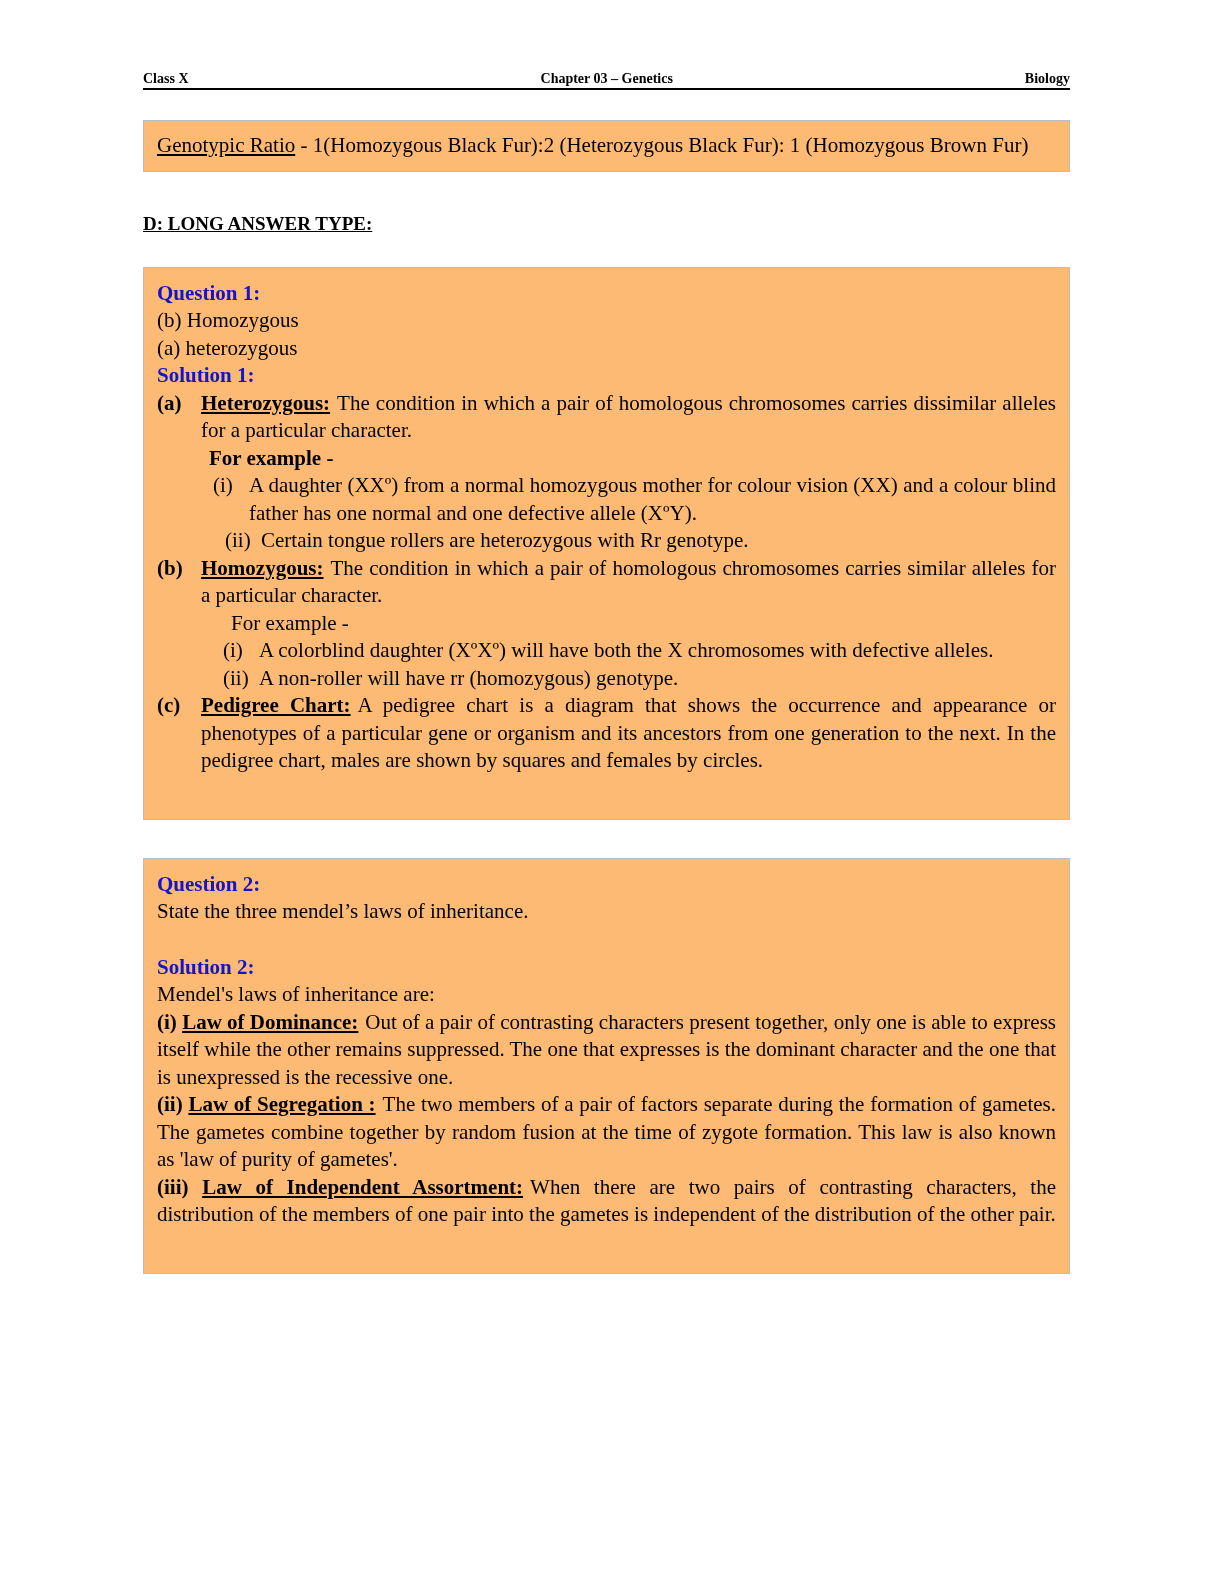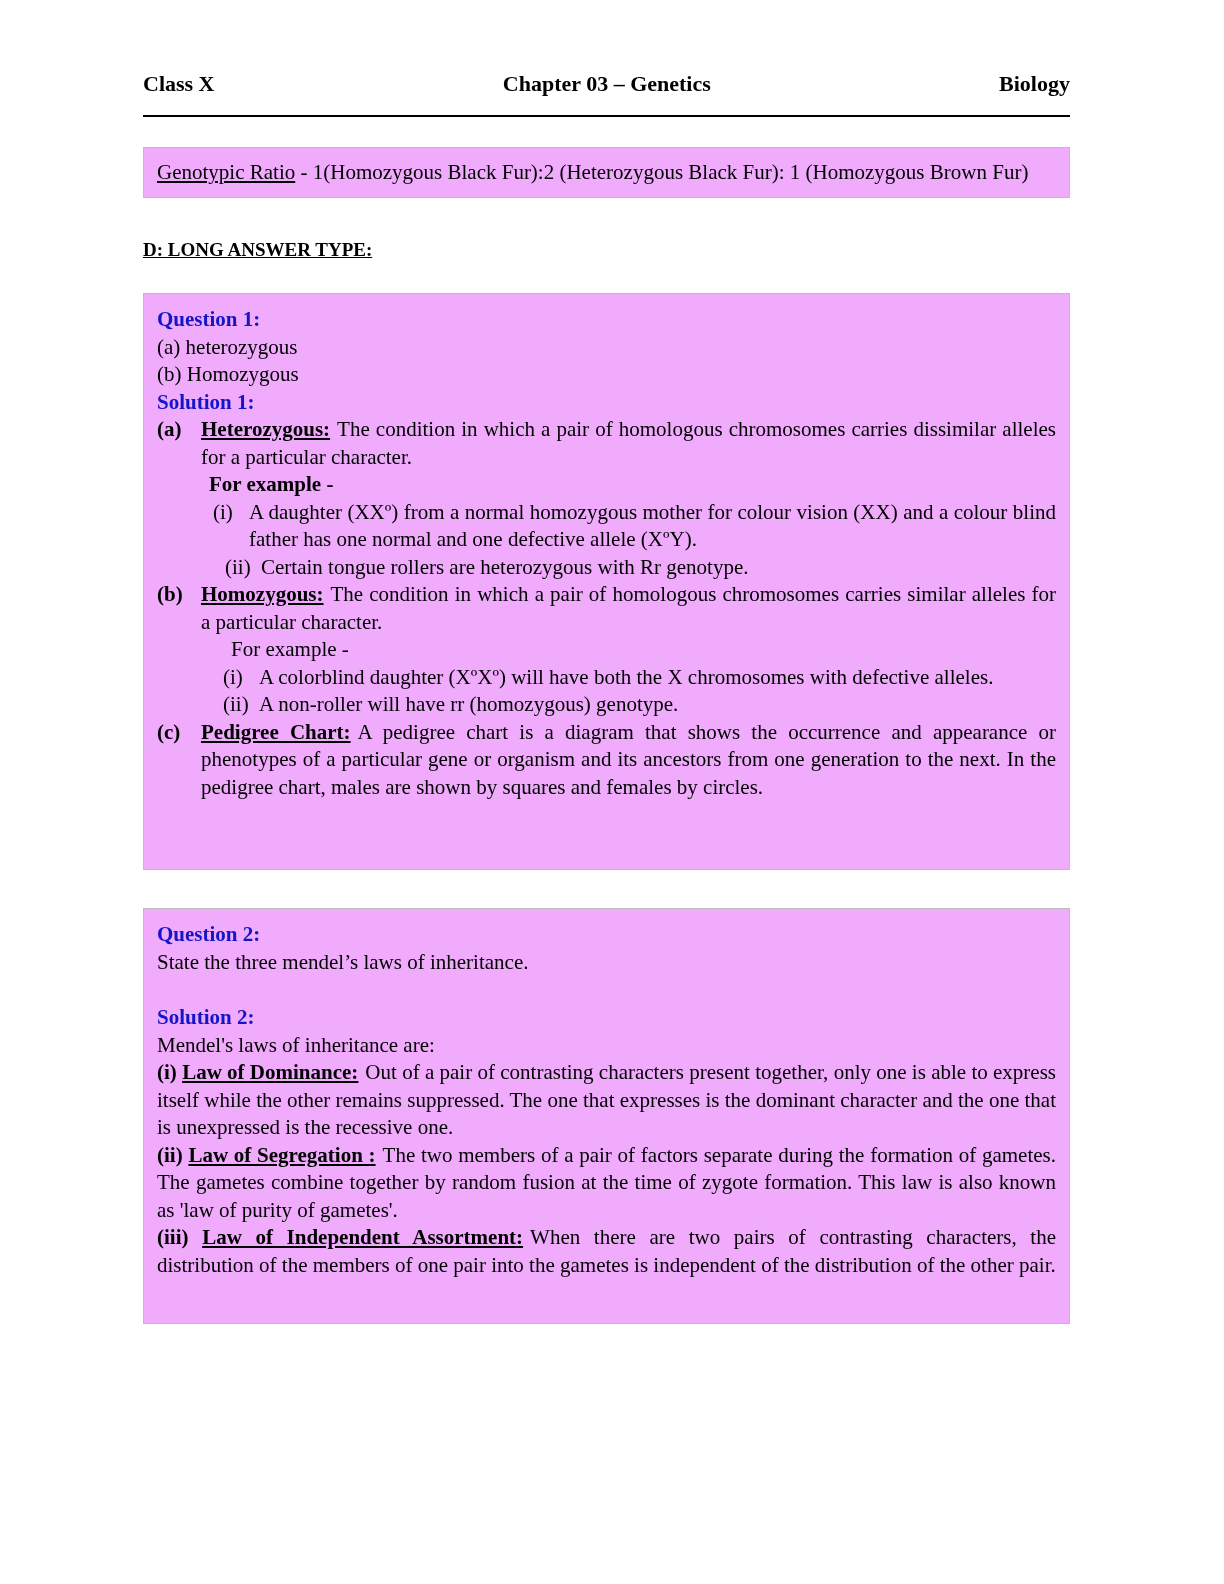--- a/index.html
+++ b/index.html
@@ -5,28 +5,28 @@
   * { box-sizing: border-box; }
   html,body { margin:0; padding:0; background:#ffffff; }
   body {
     width:1224px; height:1584px;
     font-family:"Liberation Serif", serif;
     font-size:21px; line-height:1.31; color:#000;
   }
   .page { width:1224px; height:1584px; padding:70px 154px 0 143px; overflow:hidden; }
 
   .header { display:flex; justify-content:space-between; align-items:baseline;
-            font-weight:700; font-size:22px; padding-bottom:16px; border-bottom:2px solid #000; }
+            font-weight:700; font-size:14px; padding-bottom:0; border-bottom:2px solid #000; }
 
-  .box { border:1px solid #bdbdbd; background:#f0abfc; }
+  .box { border:1px solid #bdbdbd; background:#fdba74; }
   .box-genotypic { margin-top:30px; padding:11px 13px; }
   .section-title { margin-top:40px; font-weight:700; font-size:19px; text-decoration:underline; }
 
   .box-q { margin-top:30px; padding:12px 13px 16px 13px; }
-  .box-q1 { padding-bottom:68px; }
+  .box-q1 { padding-bottom:44px; }
   .box-q2 { margin-top:38px; padding-bottom:44px; }
 
   p { margin:0; }
   .just { text-align:justify; }
   .blue { color:#1414c8; font-weight:700; }
   .u { text-decoration:underline; }
   b, .b { font-weight:700; }
   .term { margin-right:7px; }
 
   .hang { display:flex; }
@@ -58,22 +58,22 @@
   </div>
 
   <div class="box box-genotypic">
     <p class="just"><span class="u">Genotypic Ratio</span><span> - 1(Homozygous Black Fur):2 (Heterozygous Black Fur): 1 (Homozygous Brown Fur)</span></p>
   </div>
 
   <div class="section-title">D: LONG ANSWER TYPE:</div>
 
   <div class="box box-q box-q1">
     <p class="blue">Question 1:</p>
+    <p>(b) Homozygous</p>
     <p>(a) heterozygous</p>
-    <p>(b) Homozygous</p>
     <p class="blue">Solution 1:</p>
 
     <div class="hang">
       <span class="lbl">(a)</span>
       <div class="bd"><b class="u term">Heterozygous:</b><span>The condition in which a pair of homologous chromosomes carries dissimilar alleles for a particular character.</span></div>
     </div>
 
     <p class="ex-a">For example -</p>
 
     <div class="sub sub-ai">

